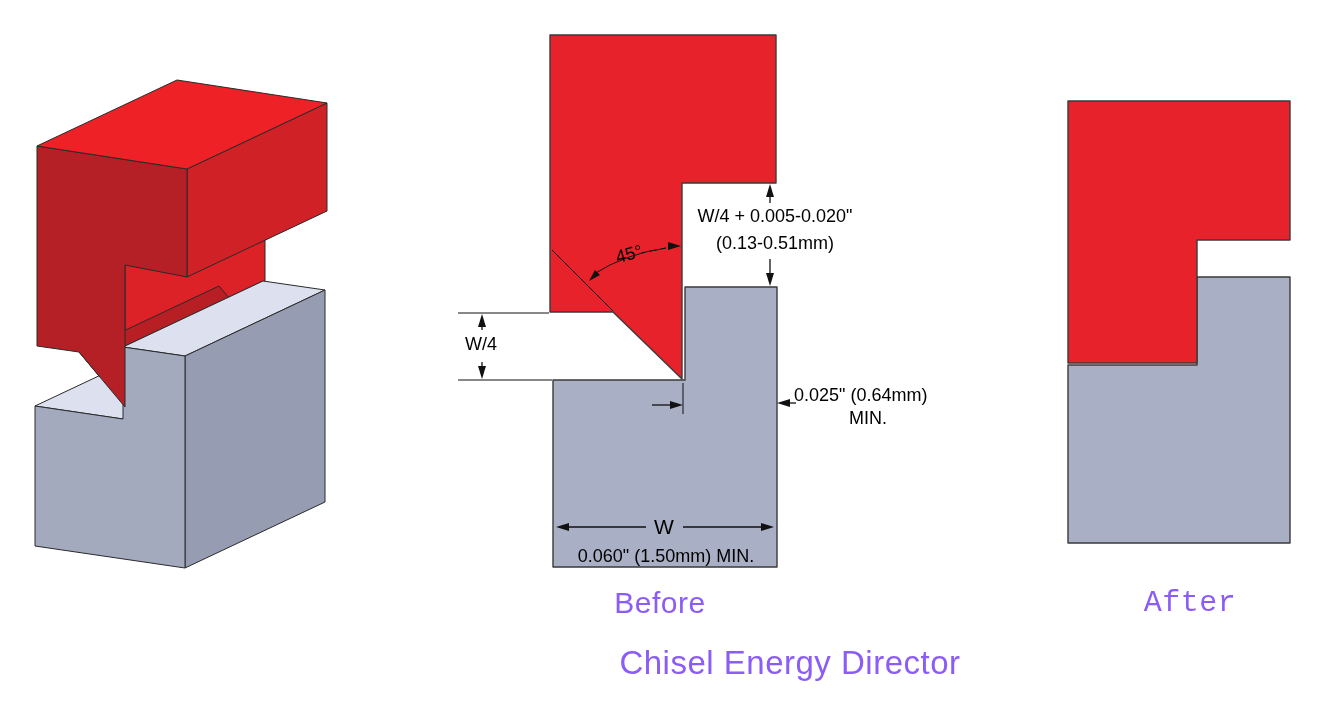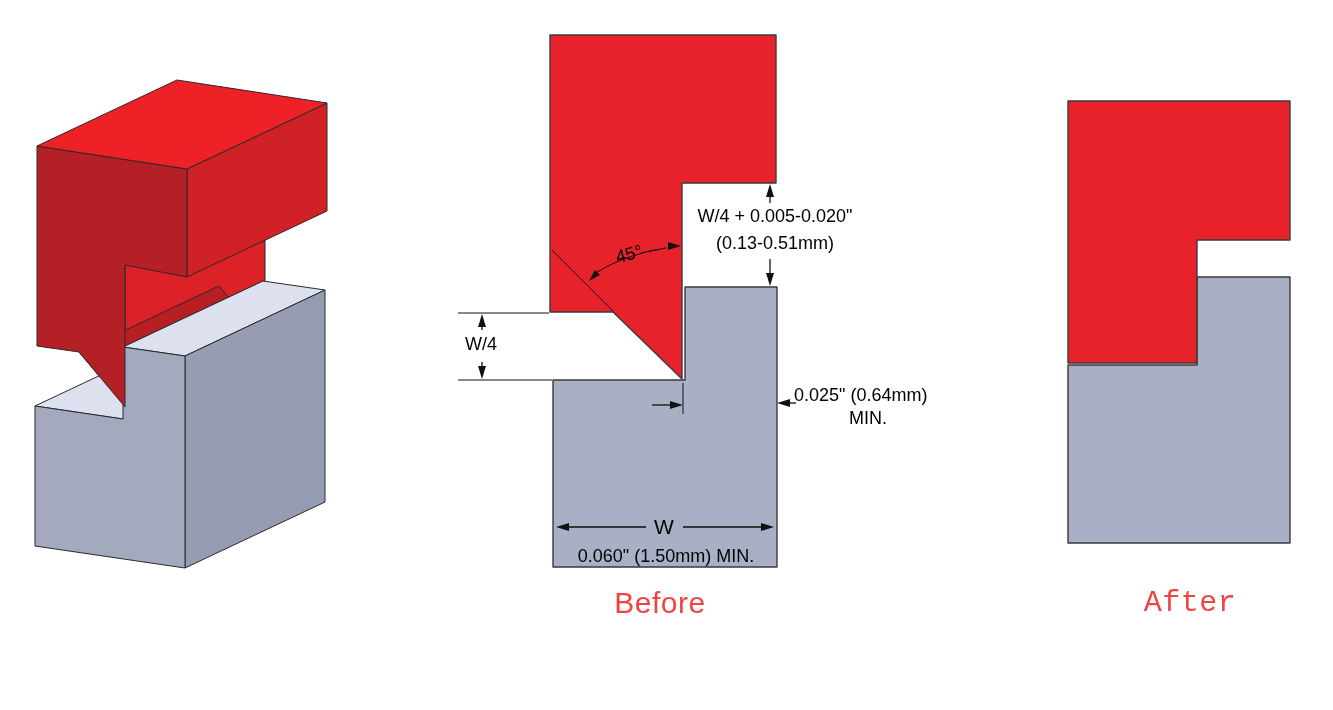--- a/index.html
+++ b/index.html
@@ -1,19 +1,19 @@
 <!DOCTYPE html>
 <html><head>
 <meta charset="utf-8">
 <style>
   html,body{margin:0;padding:0;background:#ffffff;}
   body{width:1333px;height:710px;overflow:hidden;font-family:"Liberation Sans",sans-serif;}
   .canvas{position:relative;width:1333px;height:710px;background:#fff;}
   .canvas svg{position:absolute;left:0;top:0;}
-  .fig-label{position:absolute;text-align:center;color:#ef4444;font-size:30px;font-weight:400;letter-spacing:0.5px;}
+  .fig-label{position:absolute;text-align:center;color:#8b5cf6;font-size:30px;font-weight:400;letter-spacing:0.5px;}
   .fig-label.before{left:555px;top:586px;width:210px;}
   .fig-label.after{left:1085px;top:586px;width:210px;font-family:Liberation Mono, monospace;}
   .fig-label.caption{left:580px;top:644px;width:420px;font-size:33px;}
   .dim-text{font-family:"Liberation Sans",sans-serif;font-size:18px;fill:#000;}
   .dim-text.big{font-size:21px;}
   .dim-line{stroke:#111;stroke-width:1.3;fill:none;}
   .dim-line.thin{stroke-width:1;}
   .arrow{fill:#111;stroke:none;}
   .part{stroke:#3a3a3a;stroke-width:1.4;stroke-linejoin:round;}
   .iso{stroke:#2a2a2a;stroke-width:1;stroke-linejoin:round;}
@@ -94,14 +94,15 @@
     </g>
 
     <g>
       <polygon class="part" points="1197,277 1290,277 1290,543 1068,543 1068,365 1197,365" fill="#a9b0c5"></polygon>
       <polygon class="part" points="1068,101 1290,101 1290,240 1197,240 1197,363 1068,363" fill="#e8222a"></polygon>
     </g>
   </svg>
 
   <div class="fig-label before">Before</div>
   <div class="fig-label after">After</div>
+  <div class="fig-label caption">Chisel Energy Director</div>
 
 </div>
 
 </body></html>

